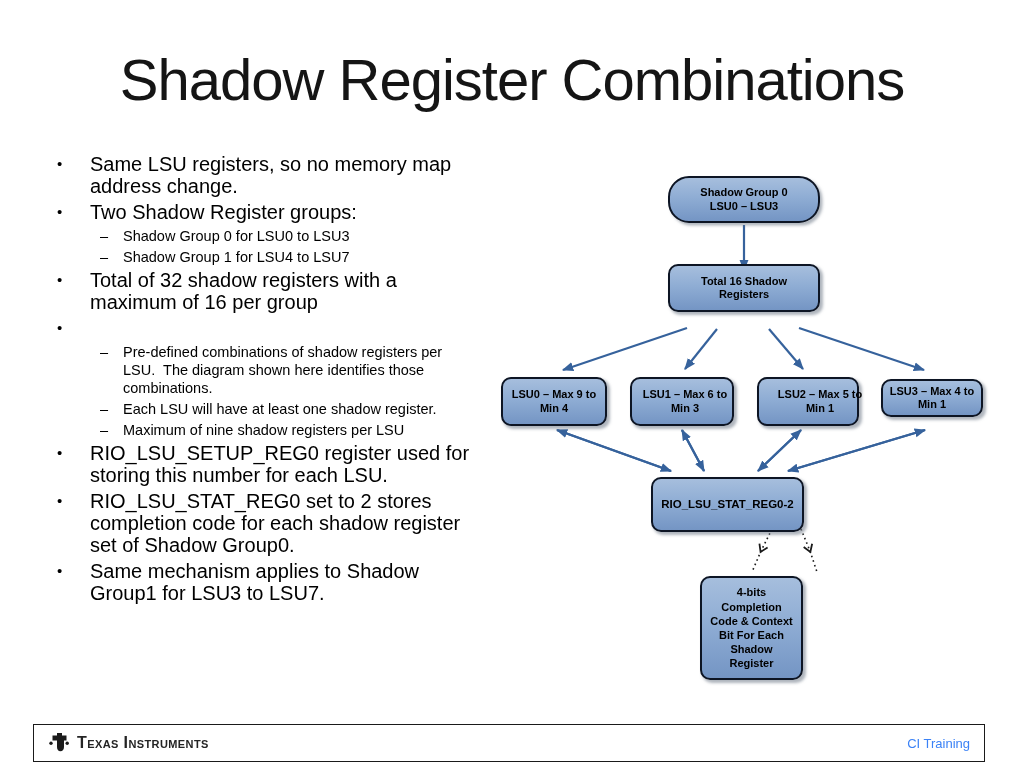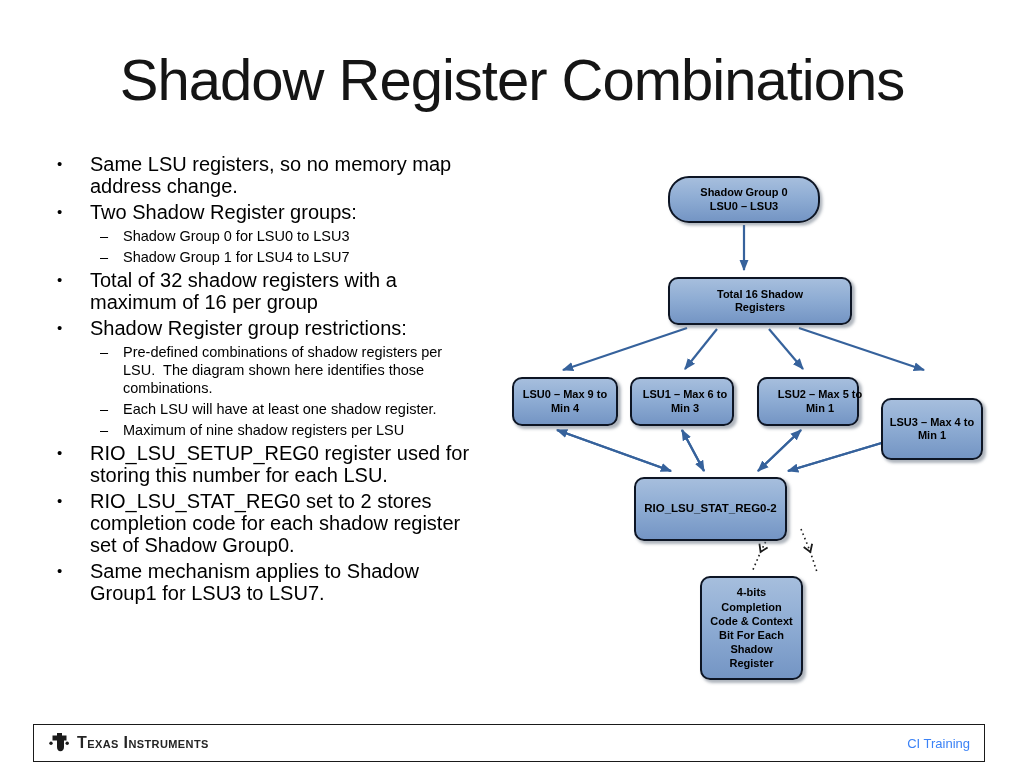--- a/index.html
+++ b/index.html
@@ -22,26 +22,26 @@
 
   
   .diagram-svg{position:absolute;left:0;top:0;width:1024px;height:768px;}
   .node{position:absolute;box-sizing:border-box;
         border:2.5px solid #0d1524;border-radius:10px;
         background:linear-gradient(180deg,#a6bedd 0%,#8fadd4 45%,#7495c4 100%);
         box-shadow:2.5px 2.5px 3px rgba(110,120,135,0.55);
         display:flex;align-items:center;justify-content:center;text-align:center;
         font-weight:700;font-size:11px;line-height:13.5px;white-space:pre;color:#000;}
   .n-shadow{left:668px;top:176px;width:152px;height:47px;border-radius:21px;}
-  .n-total{left:668px;top:277px;width:184px;height:48px;}
-  .n-lsu0{left:512px;top:377px;width:106px;height:49px;}
+  .n-total{left:668px;top:264px;width:152px;height:48px;}
+  .n-lsu0{left:501px;top:377px;width:106px;height:49px;}
   .n-lsu1{left:630px;top:377px;width:104px;height:49px;padding-left:6px;}
   .n-lsu2{left:757px;top:377px;width:102px;height:49px;padding-left:24px;}
-  .n-lsu3{left:881px;top:398px;width:102px;height:62px;text-align:center;}
-  .n-rio{left:634px;top:477px;width:153px;height:64px;font-size:11.5px;}
+  .n-lsu3{left:881px;top:379px;width:102px;height:38px;text-align:center;}
+  .n-rio{left:651px;top:477px;width:153px;height:55px;font-size:11.5px;}
   .n-bits{left:700px;top:576px;width:103px;height:104px;line-height:14.2px;}
 
   
   .footer{position:absolute;left:33px;top:724px;width:952px;height:38px;box-sizing:border-box;
           border:1.5px solid #1a1a1a;background:#fff;
           display:flex;align-items:center;justify-content:space-between;padding:0 14px;}
   .brand{display:flex;align-items:center;gap:7px;}
   .brand-text{font-variant:small-caps;font-weight:700;font-size:16px;letter-spacing:.4px;color:#242424;}
   .course{font-weight:400;font-size:13px;color:#3b82f6;}
 </style>
@@ -70,21 +70,20 @@
       <span class="marker">–</span>
       <span class="btext">Shadow Group 1 for LSU4 to LSU7</span>
     </div>
     <div class="bullet l1">
       <span class="marker">•</span>
       <span class="btext">Total of 32 shadow registers with a
 maximum of 16 per group</span>
     </div>
     <div class="bullet l1">
       <span class="marker">•</span>
-      <span class="btext">Shadow Register group restrictions:</span>
     </div>
     <div class="bullet l2">
       <span class="marker">–</span>
       <span class="btext">Pre-defined combinations of shadow registers per
 LSU.  The diagram shown here identifies those
 combinations.</span>
     </div>
     <div class="bullet l2">
       <span class="marker">–</span>
       <span class="btext">Each LSU will have at least one shadow register.</span>

